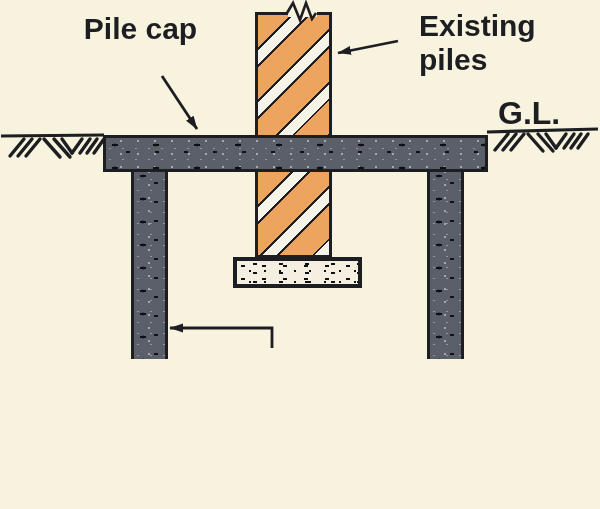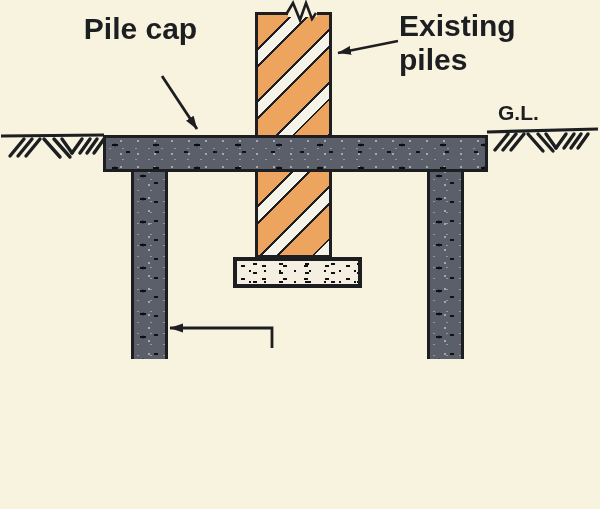--- a/index.html
+++ b/index.html
@@ -51,22 +51,22 @@
       radial-gradient(ellipse 3px 1.8px at 18px 3px, #101114 58%, transparent 64%);
     background-size:21px 13px, 15px 11px, 26px 9px;
   }
 
   .ann { position:absolute; left:0; top:0; z-index:6; pointer-events:none; }
 
   .label { position:absolute; z-index:5; color:var(--ink); font-weight:600;
            font-size:30px; line-height:34px; white-space:nowrap; }
   .label .ln { display:block; }
   .lbl-pilecap { left:63px; top:12px; width:155px; text-align:center; }
-  .lbl-wall    { left:399px; top:9px;  text-align:left; }
-  .lbl-gl      { left:498px; top:96px; font-size:21px; }
+  .lbl-wall    { left:419px; top:9px;  text-align:left; }
+  .lbl-gl      { left:498px; top:96px; font-size:32px; }
   .lbl-piles   { left:222px; top:349px; width:152px; text-align:center; line-height:36px; }
 </style>
 </head>
 <body>
 
 <div class="canvas">
 
   <div class="shape wall"></div>
   <div class="shape pile left concrete"></div>
   <div class="shape pile right concrete"></div>

